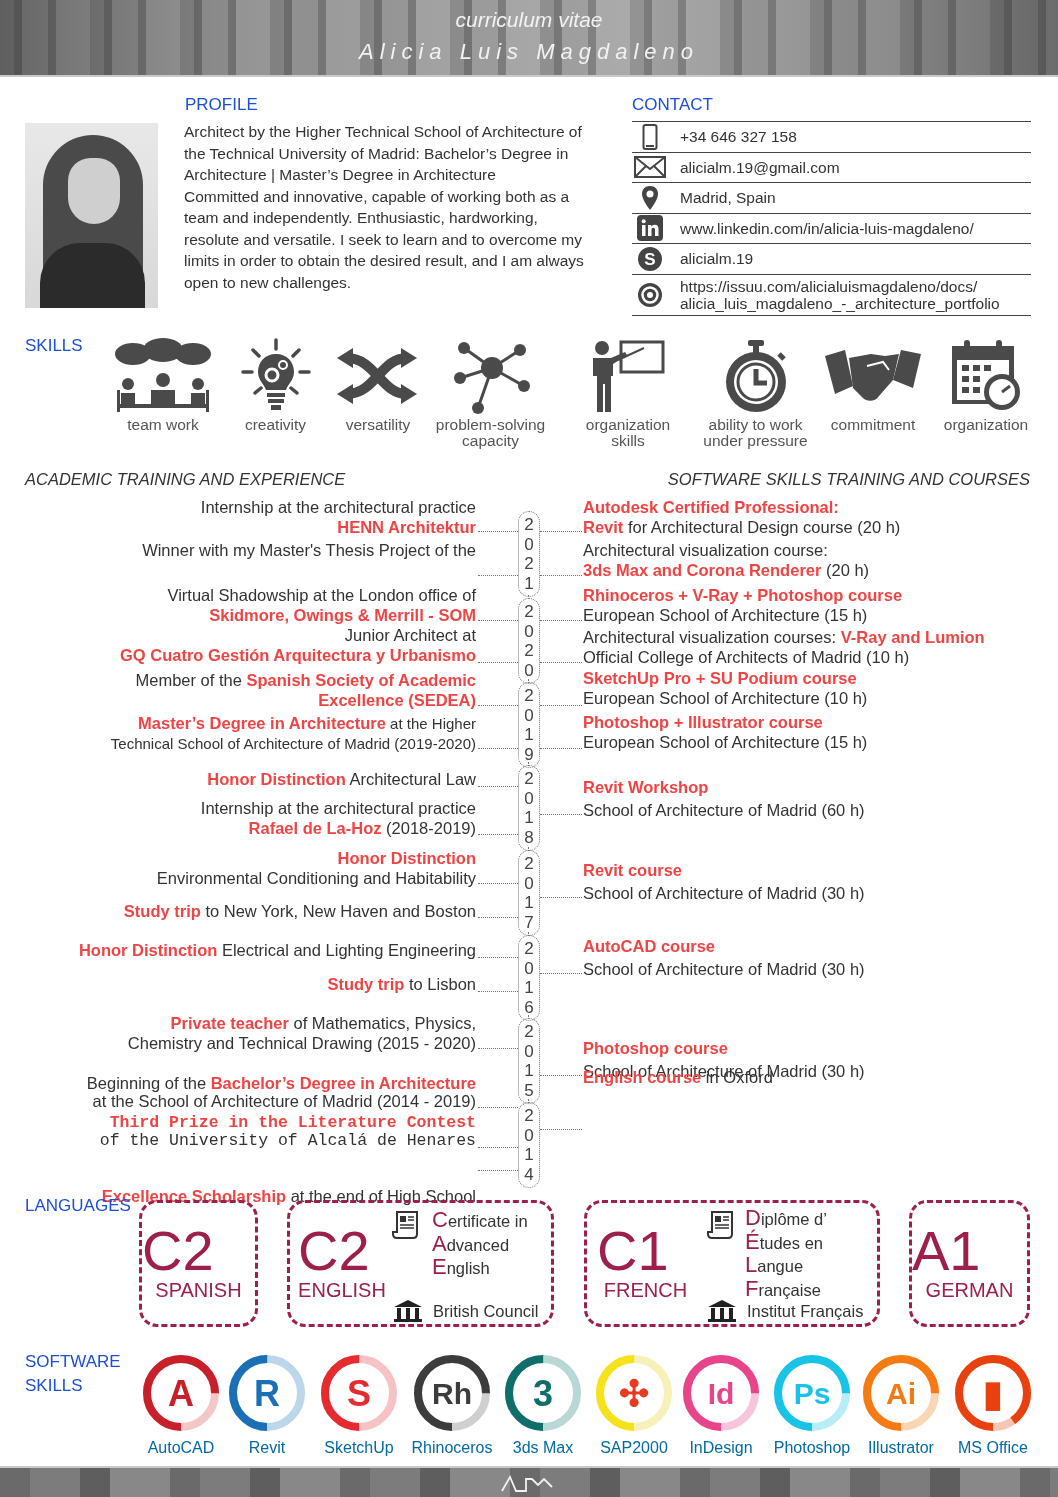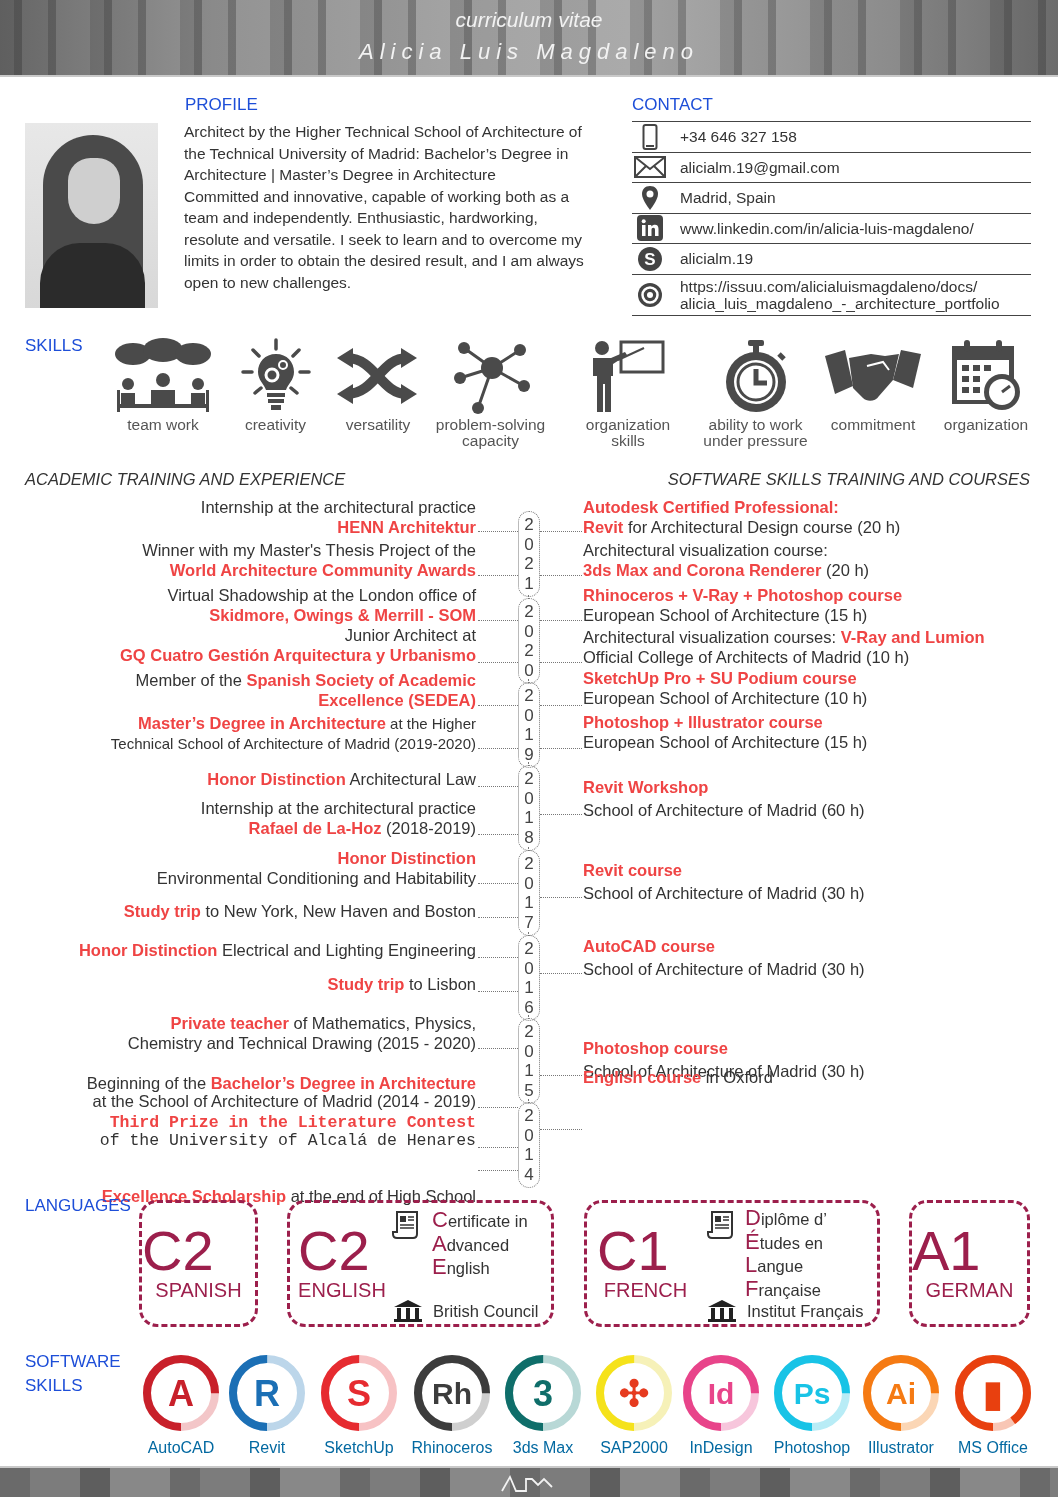--- a/index.html
+++ b/index.html
@@ -332,21 +332,20 @@
 <div class="vdots" style="top:1015px;height:4px;"></div>
 <div class="vdots" style="top:1099px;height:4px;"></div>
 
 <div class="left-item" style="top:498px;">
     <div>Internship at the architectural practice</div>
     <div><b>HENN Architektur</b></div>
   </div>
 <div class="dots" style="left:478px;width:40px;top:531px;"></div>
 <div class="left-item" style="top:541px;">
     <div>Winner with my Master's Thesis Project of the</div>
-    <div><b>World Architecture Community Awards</b></div>
   </div>
 <div class="dots" style="left:478px;width:40px;top:575px;"></div>
 <div class="left-item" style="top:586px;">
     <div>Virtual Shadowship at the London office of</div>
     <div><b>Skidmore, Owings &amp; Merrill - SOM</b></div>
   </div>
 <div class="dots" style="left:478px;width:40px;top:620px;"></div>
 <div class="left-item" style="top:612px;margin-top:14px;">
     <div>Junior Architect at</div>
     <div><b>GQ Cuatro Gestión Arquitectura y Urbanismo</b></div>

